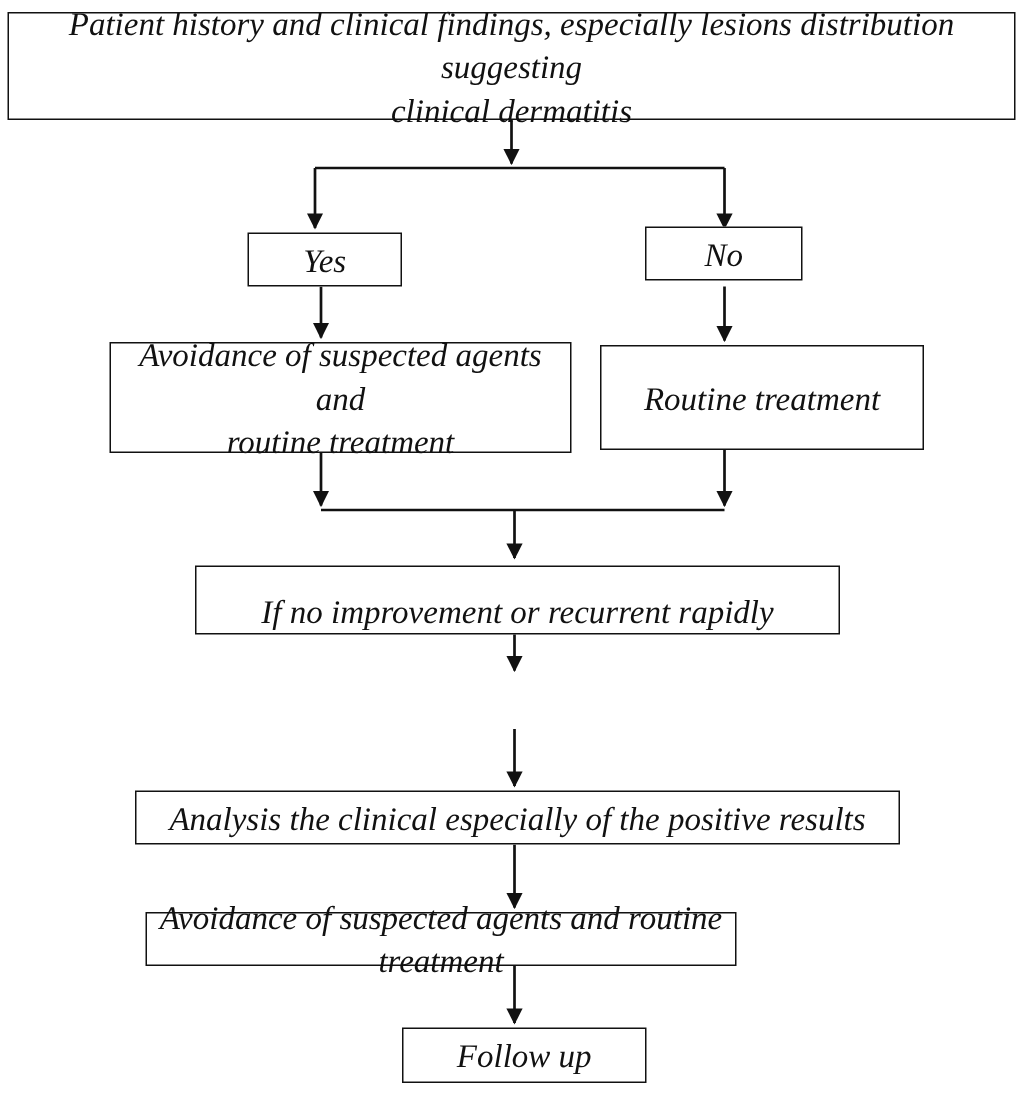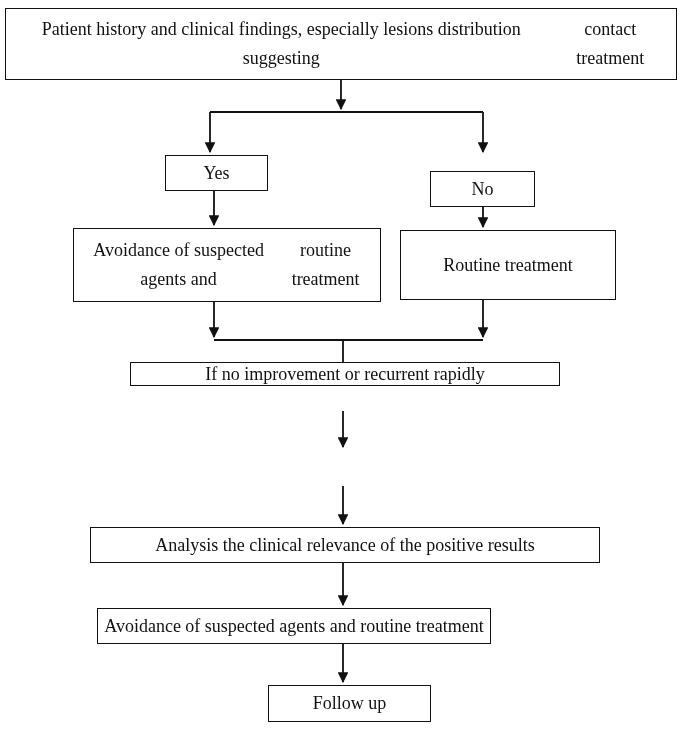--- a/index.html
+++ b/index.html
@@ -29,34 +29,36 @@
     height: 730px;
     color: var(--border);
     pointer-events: none;
   }
   .node {
     position: absolute;
     box-sizing: border-box;
     background: var(--background);
     border: 1.6px solid var(--border);
     display: flex;
+    flex-direction: column;
     align-items: center;
     justify-content: center;
     text-align: center;
-    font-size: 18px;
+    font-size: 22px;
     line-height: 29px;
     padding: 0 6px;
+    font-style: italic;
   }
   
   .n-patient   { left: 5px;   top: 8px;   width: 672px; height: 72px; }
   .n-yes       { left: 165px; top: 155px; width: 103px; height: 36px; }
-  .n-no        { left: 430px; top: 171px; width: 105px; height: 36px; }
+  .n-no        { left: 430px; top: 151px; width: 105px; height: 36px; }
   .n-avoid1    { left: 37px;  top: 228px; width: 308px; height: 74px; margin-left: 36px; }
   .n-routine   { left: 400px; top: 230px; width: 216px; height: 70px; }
-  .n-noimprove { left: 130px; top: 362px; width: 430px; height: 24px; }
+  .n-noimprove { left: 130px; top: 377px; width: 430px; height: 46px; justify-content: flex-end; }
   .n-diag      { left: 248px; top: 450px; width: 187px; height: 36px; }
   .n-analysis  { left: 90px;  top: 527px; width: 510px; height: 36px; }
   .n-avoid2    { left: 97px;  top: 608px; width: 394px; height: 36px; }
   .n-followup  { left: 268px; top: 685px; width: 163px; height: 37px; }
 </style>
 </head>
 <body>
 
 <div class="stage">
 
@@ -79,21 +81,21 @@
       <line x1="343" y1="340" x2="343" y2="372" marker-end="url(#arrow)"></line>
       <line x1="343" y1="411" x2="343" y2="447" marker-end="url(#arrow)"></line>
       <line x1="343" y1="486" x2="343" y2="524" marker-end="url(#arrow)"></line>
       <line x1="343" y1="563" x2="343" y2="605" marker-end="url(#arrow)"></line>
       <line x1="343" y1="644" x2="343" y2="682" marker-end="url(#arrow)"></line>
     </g>
   </svg>
 
   <div class="node n-patient">
     <span>Patient history and clinical findings, especially lesions distribution suggesting</span>
-    <span>contact treatment</span>
+    <span>clinical dermatitis</span>
   </div>
 
   <div class="node n-yes">
     <span>Yes</span>
   </div>
 
   <div class="node n-no">
     <span>No</span>
   </div>
 
@@ -105,21 +107,21 @@
   <div class="node n-routine">
     <span>Routine treatment</span>
   </div>
 
   <div class="node n-noimprove">
     <span>If no improvement or recurrent rapidly</span>
   </div>
 
 
   <div class="node n-analysis">
-    <span>Analysis the clinical relevance of the positive results</span>
+    <span>Analysis the clinical especially of the positive results</span>
   </div>
 
   <div class="node n-avoid2">
     <span>Avoidance of suspected agents and routine treatment</span>
   </div>
 
   <div class="node n-followup">
     <span>Follow up</span>
   </div>
 

